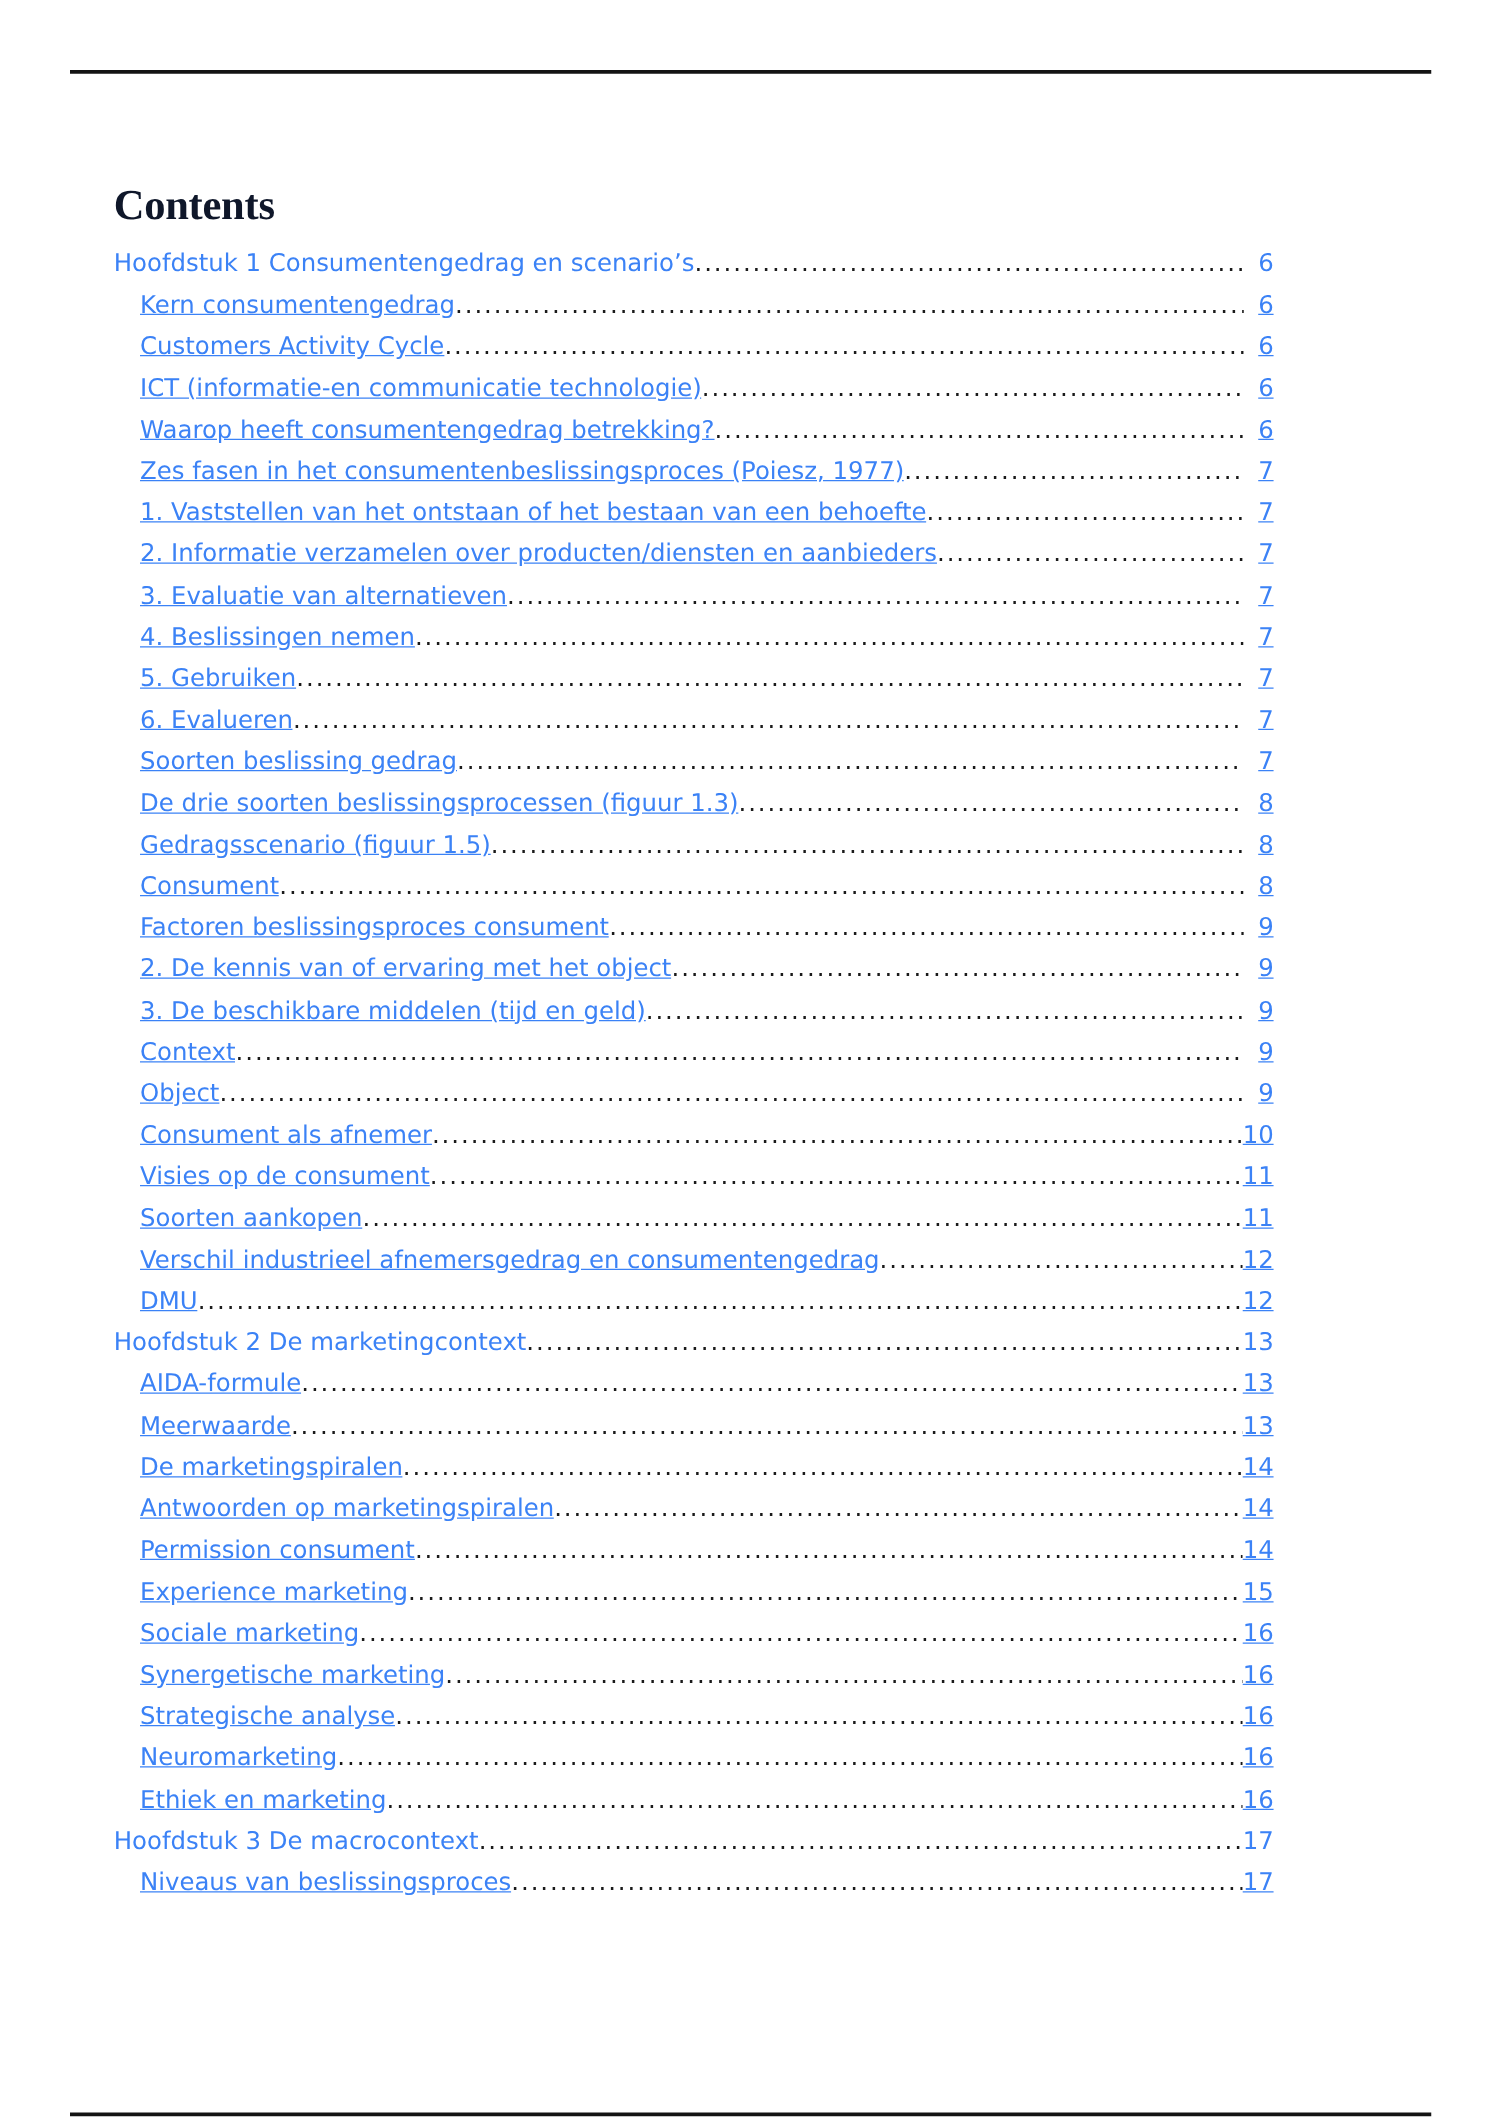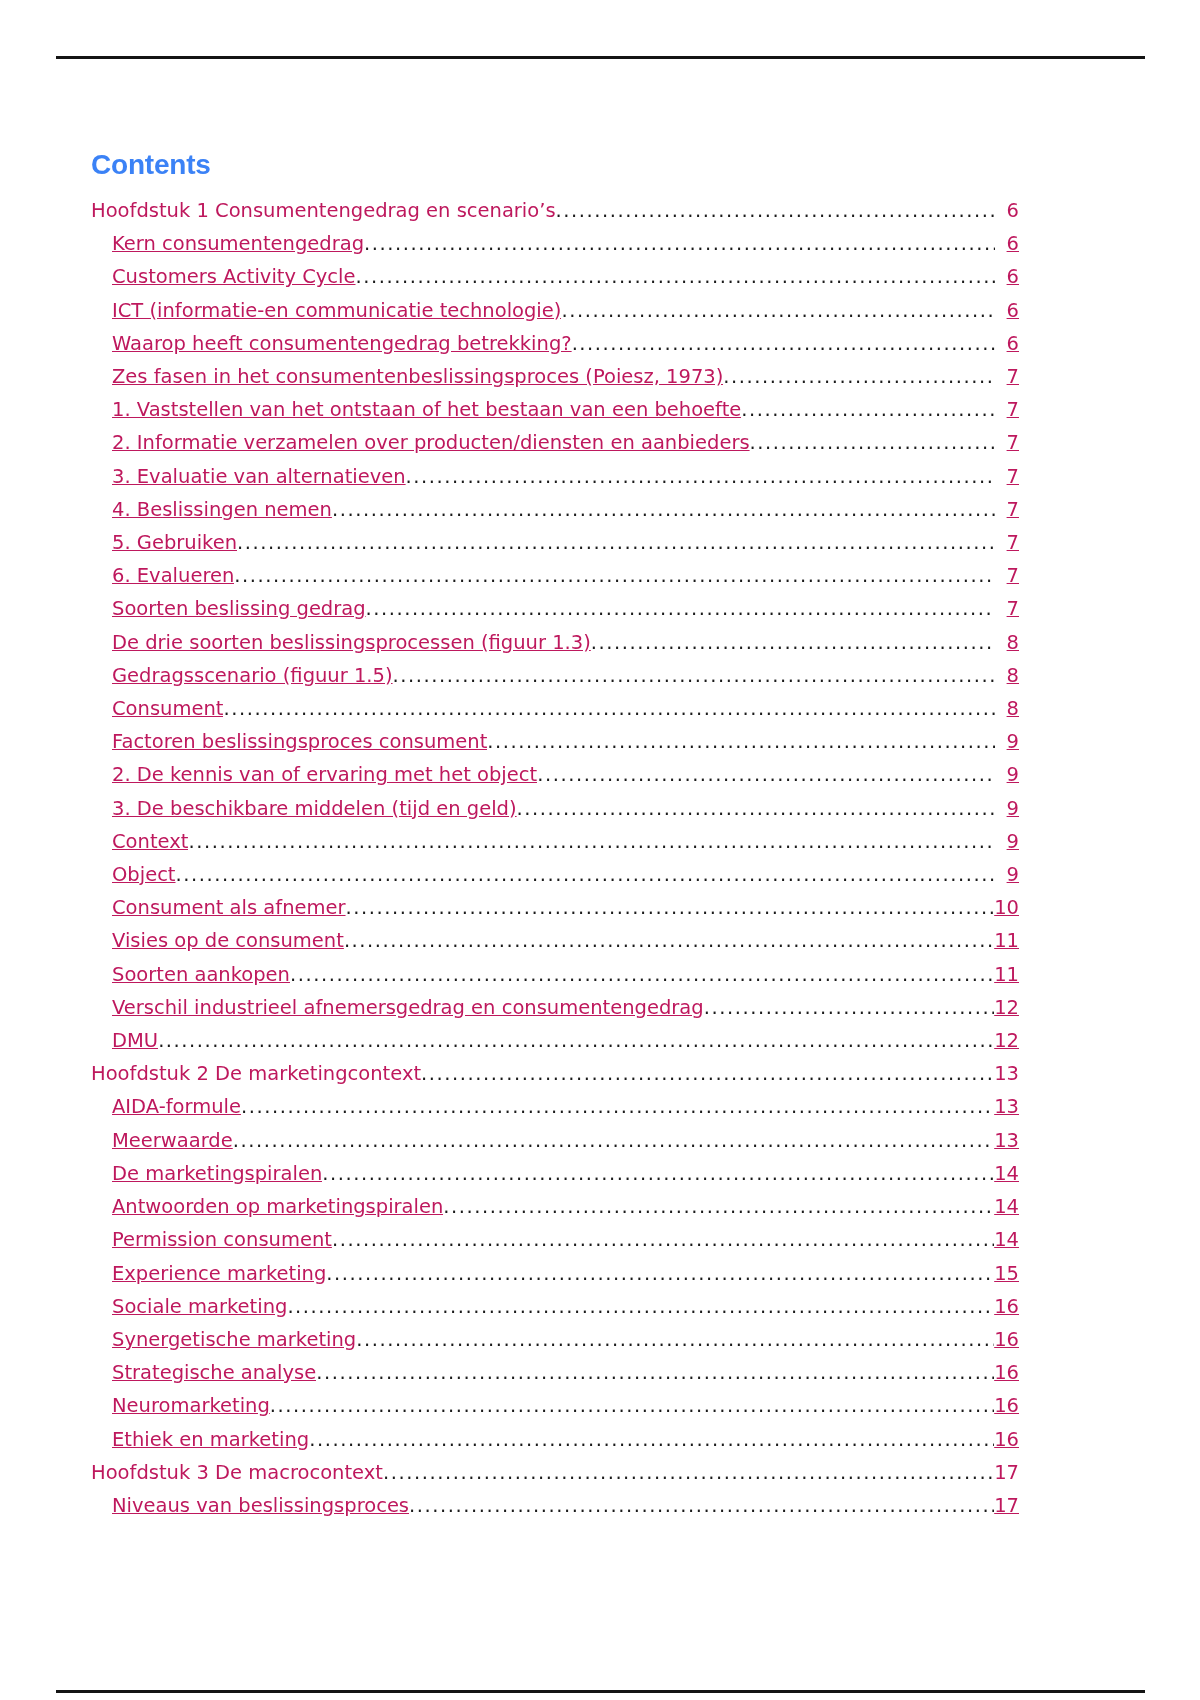--- a/index.html
+++ b/index.html
@@ -35,42 +35,42 @@
   .rule-footer { top: 1690px; }
 
   .content-area {
     position: absolute;
     left: 91px;
     top: 148px;
     width: 928px;
   }
 
   h1.contents-title {
-    font-family: Liberation Sans, sans-serif;
-    font-size: 28px;
+    font-family: Liberation Serif, serif;
+    font-size: 34px;
     font-weight: bold;
     line-height: 34px;
     letter-spacing: -0.2px;
     margin: 0 0 12px 0;
     padding: 0;
-    color: #3b82f6;
+    color: #0f172a;
   }
 
   ul.toc {
     list-style: none;
     margin: 0;
     padding: 0;
   }
 
   li.toc-entry {
     display: flex;
     align-items: flex-end;
     font-size: 19.5px;
     line-height: 33.2px;
-    color: #be185d;
+    color: #3b82f6;
     white-space: nowrap;
     overflow: hidden;
   }
 
   li.toc-entry.level-1 { padding-left: 0px; }
   li.toc-entry.level-2 { padding-left: 21px; text-decoration: underline; }
 
   .entry-label {
     flex: 0 0 auto;
     max-width: 880px;
@@ -133,21 +133,21 @@
           <span class="entry-label">ICT (informatie-en communicatie technologie)</span>
           <span class="leader"></span>
           <span class="entry-page">6</span>
         </li>
         <li class="toc-entry level-2">
           <span class="entry-label">Waarop heeft consumentengedrag betrekking?</span>
           <span class="leader"></span>
           <span class="entry-page">6</span>
         </li>
         <li class="toc-entry level-2">
-          <span class="entry-label">Zes fasen in het consumentenbeslissingsproces (Poiesz, 1973)</span>
+          <span class="entry-label">Zes fasen in het consumentenbeslissingsproces (Poiesz, 1977)</span>
           <span class="leader"></span>
           <span class="entry-page">7</span>
         </li>
         <li class="toc-entry level-2">
           <span class="entry-label">1. Vaststellen van het ontstaan of het bestaan van een behoefte</span>
           <span class="leader"></span>
           <span class="entry-page">7</span>
         </li>
         <li class="toc-entry level-2">
           <span class="entry-label">2. Informatie verzamelen over producten/diensten en aanbieders</span>

